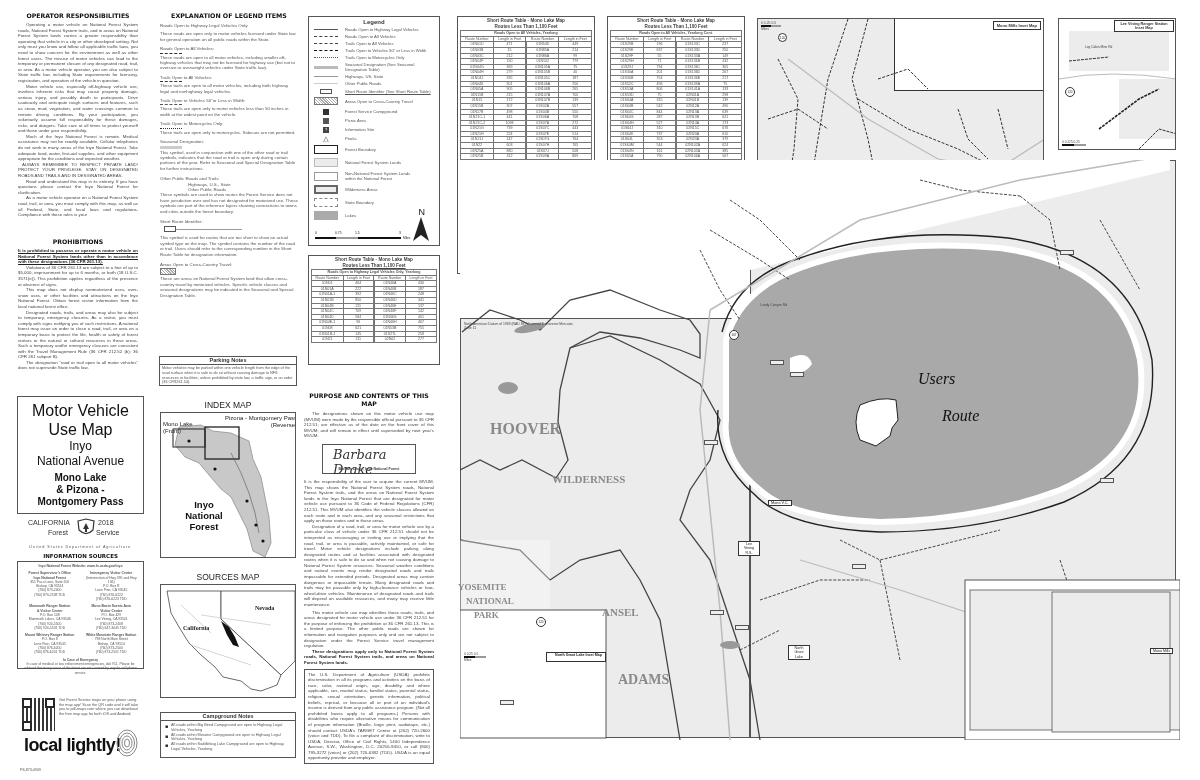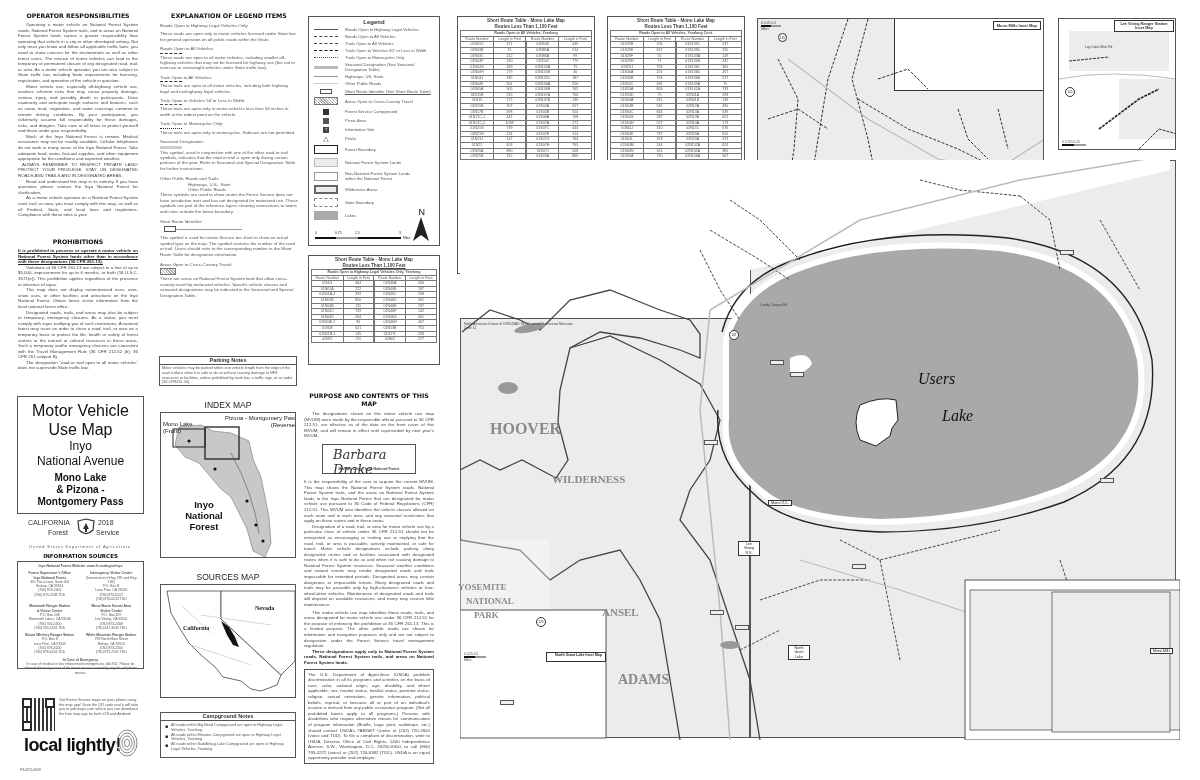--- a/index.html
+++ b/index.html
@@ -951,21 +951,21 @@
 
   <rect x="0" y="450" width="146" height="128" fill="#fff" stroke="#555" stroke-width="1"></rect>
   <rect x="505" y="420" width="215" height="160" fill="#fff" stroke="#555" stroke-width="1"></rect>
   <rect x="510" y="430" width="210" height="140" fill="#ececec" stroke="#555" stroke-width="0.8"></rect>
 
   <rect x="592" y="432" width="118" height="140" fill="#ececec" stroke="#555" stroke-width="0.8"></rect>
 </svg>
 
 <div class="abs" style="left:464px;top:322px;font-size:3.4px;line-height:4.2px;color:#444;width:110px">North American Datum of 1983 (NAD 83) Universal Transverse Mercator, Zone 11</div>
 <div class="abs" style="left:918px;top:370px;font-family:'Liberation Serif',serif;font-style:italic;font-size:16px;color:#111">Users</div>
-<div class="abs" style="left:942px;top:407px;font-family:'Liberation Serif',serif;font-style:italic;font-size:16px;color:#111">Lake</div>
+<div class="abs" style="left:942px;top:407px;font-family:'Liberation Serif',serif;font-style:italic;font-size:16px;color:#111">Route</div>
 <div class="abs map-label" style="left:490px;top:420px;font-size:16px">HOOVER</div>
 <div class="abs map-label" style="left:552px;top:473px;font-size:11px">WILDERNESS</div>
 <div class="abs map-label" style="left:458px;top:582px;font-size:9px">YOSEMITE</div>
 <div class="abs map-label" style="left:466px;top:596px;font-size:9px">NATIONAL</div>
 <div class="abs map-label" style="left:474px;top:610px;font-size:9px">PARK</div>
 <div class="abs map-label" style="left:602px;top:606px;font-size:11px">ANSEL</div>
 <div class="abs map-label" style="left:618px;top:672px;font-size:14px">ADAMS</div>
 <div class="abs" style="left:760px;top:303px;font-size:3.4px;color:#444">Lundy Canyon Rd</div>
 <div class="abs" style="left:768px;top:500px;border:0.8px solid #333;background:#fff;font-size:3.8px;padding:0 2px">Mono V.C.</div>
 <div class="abs" style="left:738px;top:541px;border:0.8px solid #333;background:#fff;font-size:3.6px;padding:0 2px;width:22px;text-align:center;line-height:4.4px">Lee Vining R.S.</div>

